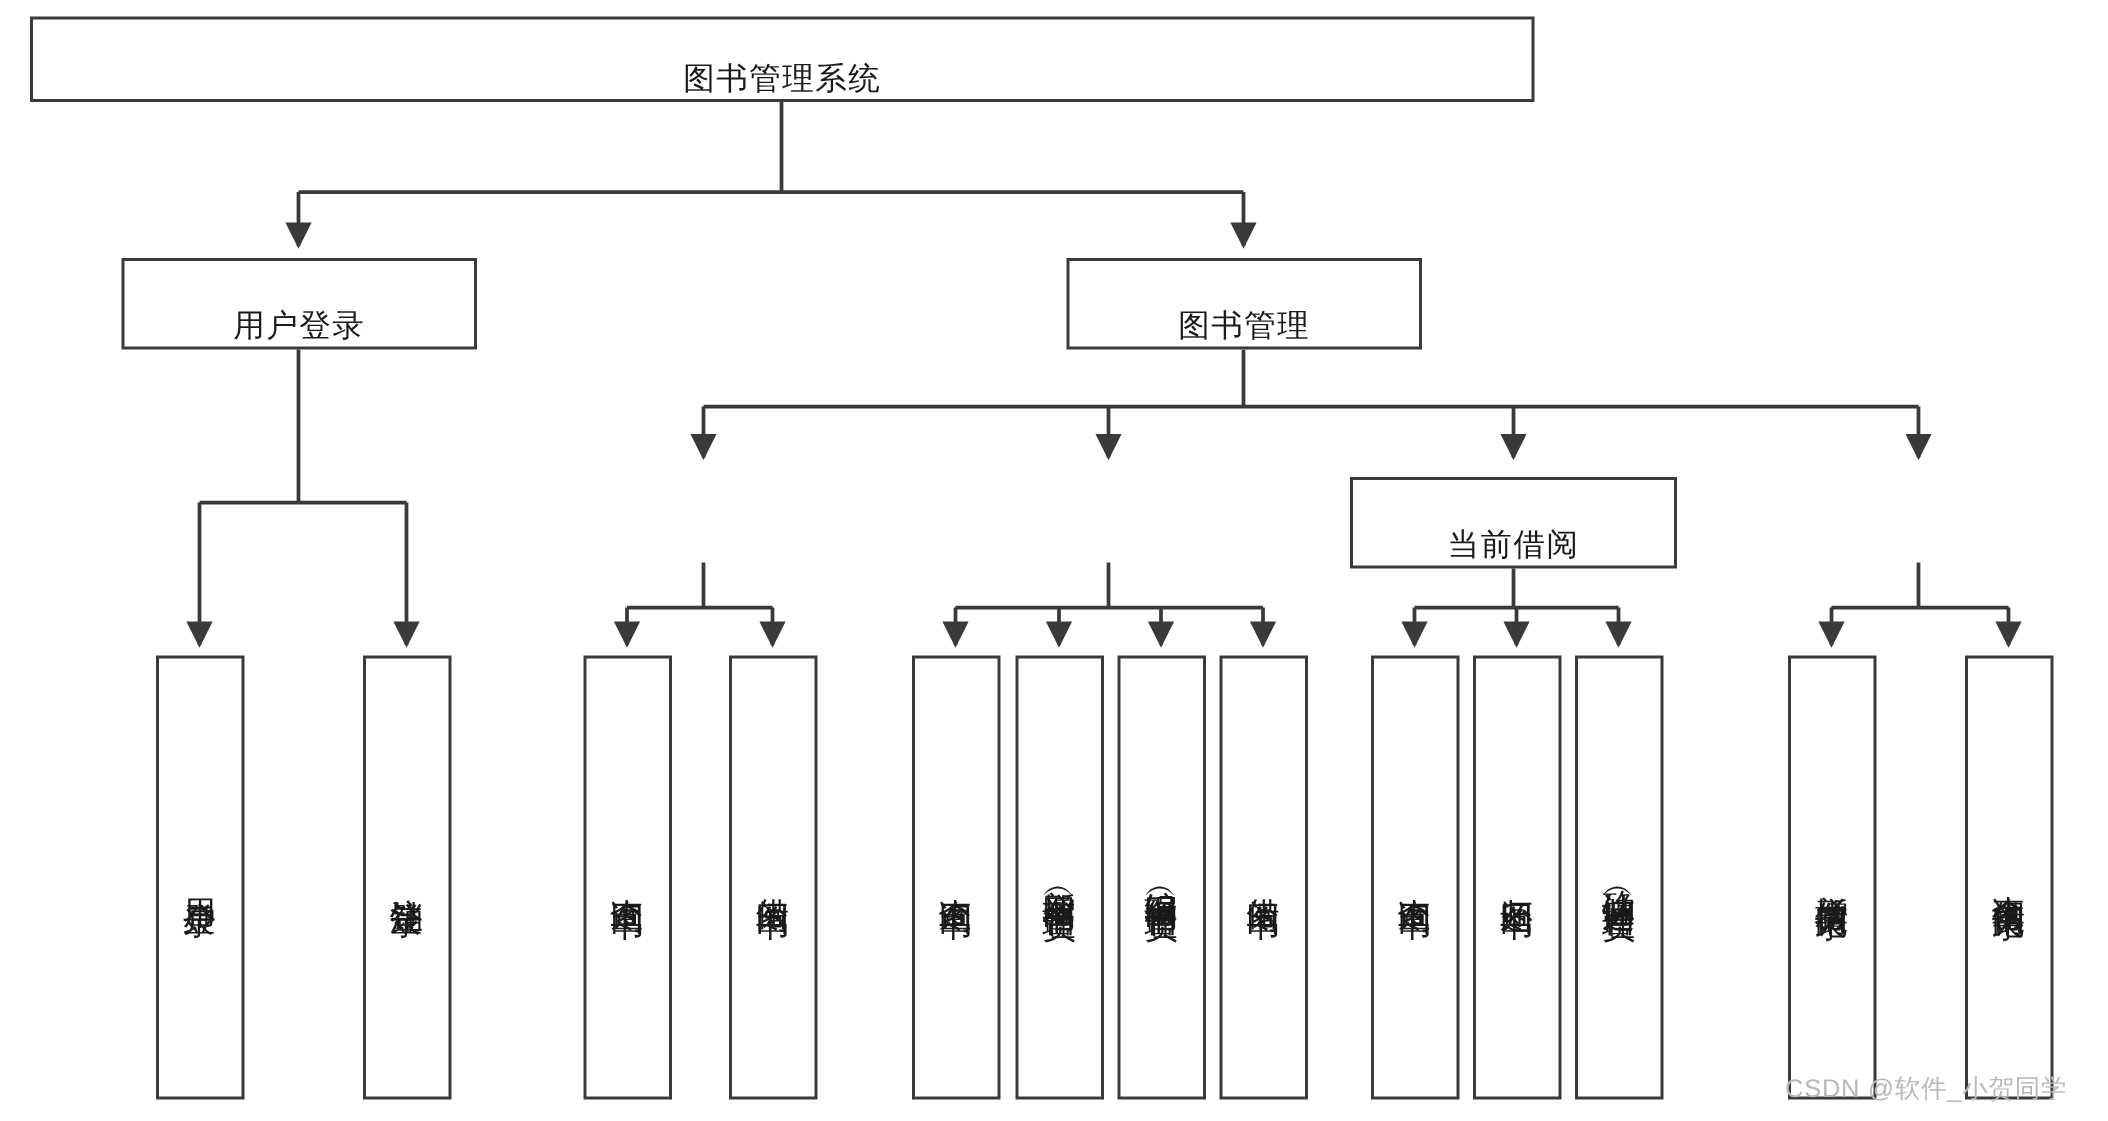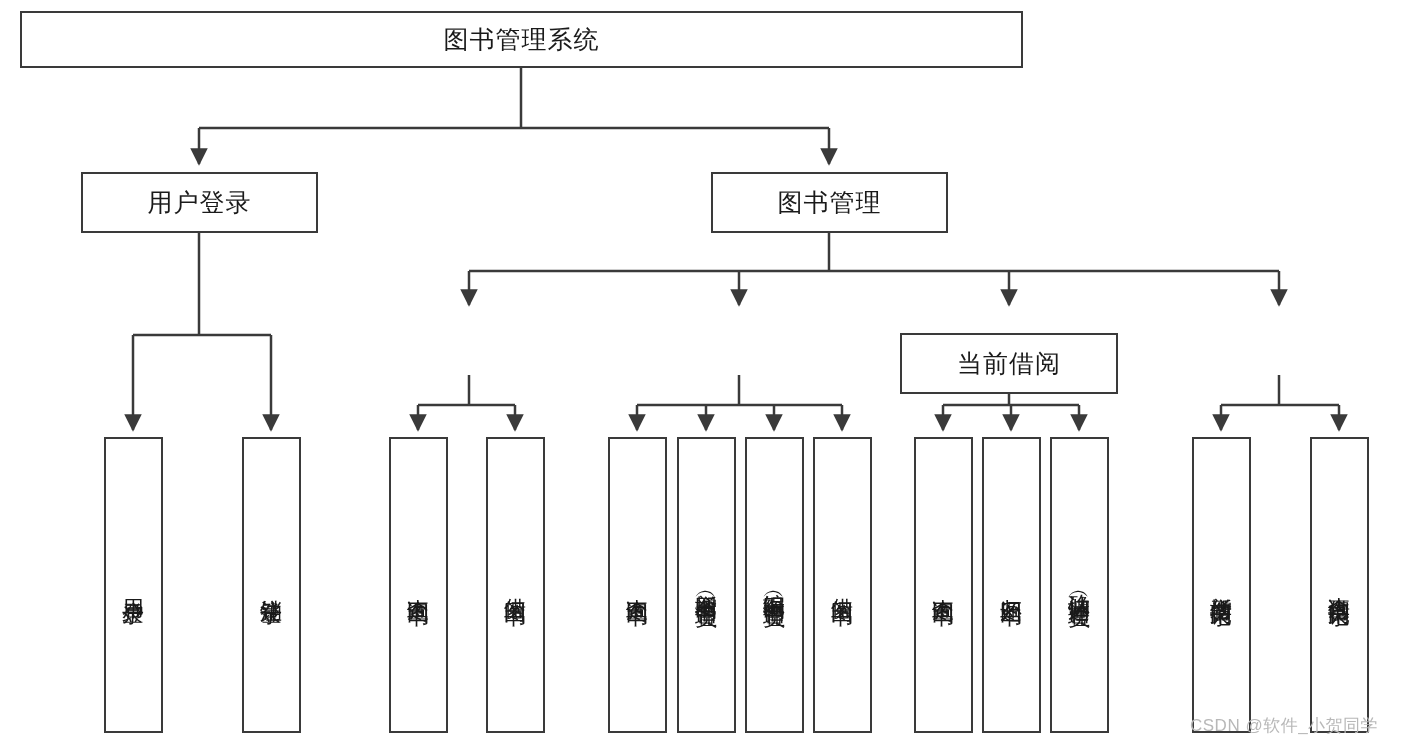--- a/index.html
+++ b/index.html
@@ -32,22 +32,23 @@
     position: absolute;
     box-sizing: border-box;
     background: #ffffff;
     border: 2px solid #3a3a3a;
     display: flex;
     align-items: center;
     justify-content: center;
     color: #1a1a1a;
   }
   .node.horiz {
-    font-size: 25px;
+    font-size: 21px;
     letter-spacing: 1px;
+    align-items: flex-end;
   }
   .node.vert {
     writing-mode: vertical-rl;
     text-orientation: upright;
     font-size: 22px;
     line-height: 1.05;
     letter-spacing: 2px;
     padding: 6px 0;
   }
   .node.vert .lbl {
@@ -124,21 +125,21 @@
     <span class="lbl">图书管理系统</span>
   </div>
 
   <div class="node horiz" style="left:81px; top:172px; width:237px; height:61px;">
     <span class="lbl">用户登录</span>
   </div>
   <div class="node horiz" style="left:711px; top:172px; width:237px; height:61px;">
     <span class="lbl">图书管理</span>
   </div>
 
-  <div class="node horiz" style="left:900px; top:333px; width:218px; height:61px;">
+  <div class="node horiz" style="left:900px; top:318px; width:218px; height:61px;">
     <span class="lbl">当前借阅</span>
   </div>
 
   <div class="node vert" style="left:104px; top:437px; width:59px; height:296px;">
     <span class="lbl">用户登录</span>
   </div>
   <div class="node vert" style="left:242px; top:437px; width:59px; height:296px;">
     <span class="lbl">注销登录</span>
   </div>
 

